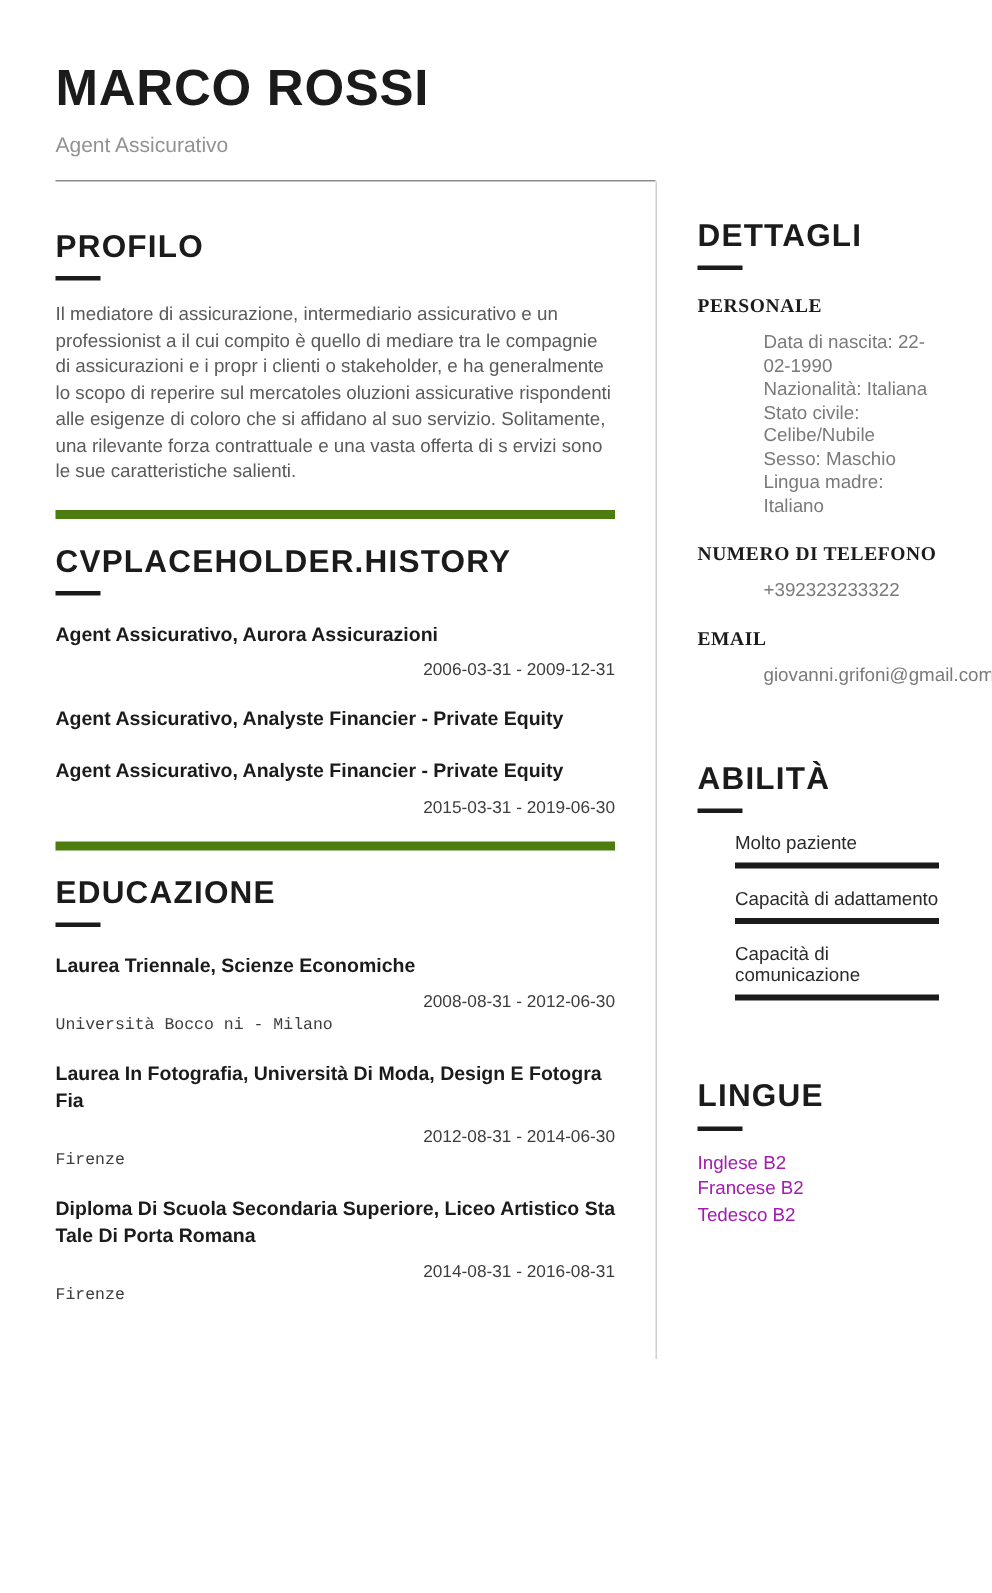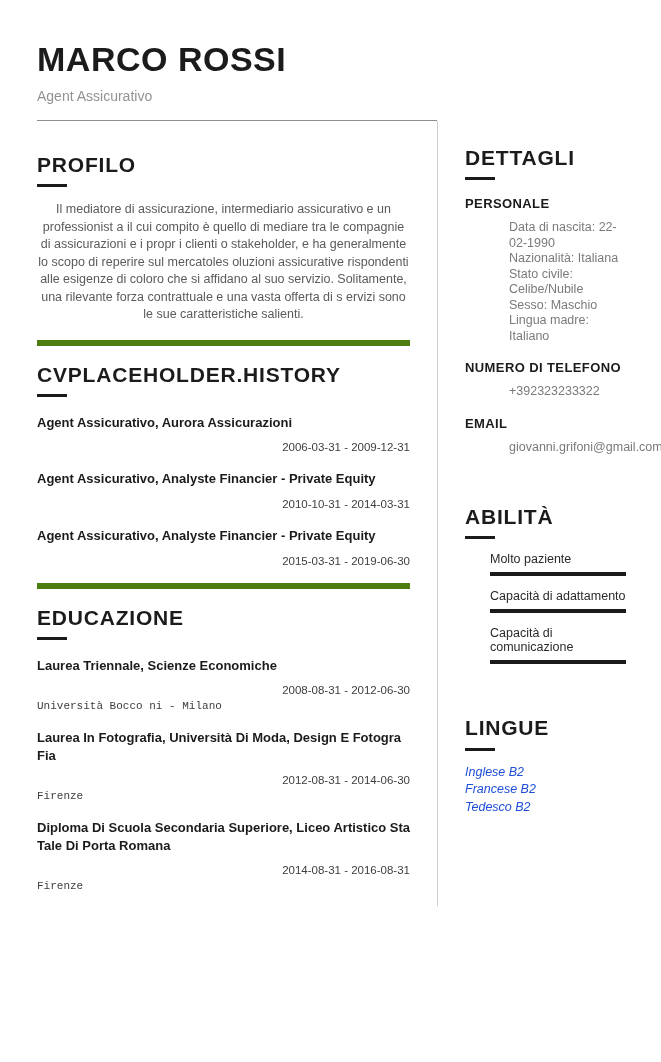--- a/index.html
+++ b/index.html
@@ -16,40 +16,40 @@
   .col-left{width:373px;margin-right:27px;}
   .vdivider{width:1px;background:#cfcfcf;}
   .col-right{box-sizing:border-box;padding-left:27px;width:188px;padding-top:24px;}
 
   
   .section-heading{font-size:21px;font-weight:bold;color:#1b1b1b;letter-spacing:.8px;line-height:1.2;margin:0;}
   .heading-rule{width:30px;height:3px;background:#1b1b1b;margin-top:7px;}
 
   
   .section-profile{padding-top:31px;}
-  .profile-text{margin-top:14px;font-size:12.5px;line-height:17.5px;color:#5a5a5a;width:373px;text-align:center;}
+  .profile-text{margin-top:14px;font-size:12.5px;line-height:17.5px;color:#5a5a5a;width:373px;}
   .left-section{border-top:6px solid #4d7c0f;margin-top:16px;padding-top:16px;}
   .entry{margin-top:17px;}
   .entry-title{font-size:13px;font-weight:bold;color:#1b1b1b;line-height:1.35;}
   .entry-dates{margin-top:10px;font-size:11.5px;color:#3d3d3d;text-align:right;}
   .entry-place{margin-top:4px;font-size:11px;color:#3d3d3d;font-family:Liberation Mono, monospace;}
 
   
   .sub-block{margin-top:16px;}
-  .sub-heading{font-size:13px;font-weight:bold;color:#1b1b1b;letter-spacing:.4px;}
+  .sub-heading{font-size:13px;font-weight:bold;color:#1b1b1b;letter-spacing:.4px;font-family:Liberation Serif, serif;}
   .detail-lines{margin-top:9px;margin-left:44px;}
   .detail-line{font-size:12.5px;color:#7a7a7a;line-height:15.5px;}
   .address-line{line-height:16px;}
   .skills-section{margin-top:49px;}
   .skill-item{margin-top:13px;margin-left:25px;}
   .skill-label{font-size:12.5px;color:#2a2a2a;}
   .skill-bar{height:4px;background:#1b1b1b;margin-top:6px;width:100%;}
   .languages-section{margin-top:51px;}
   .language-items{margin-top:13px;}
-  .language-item{font-size:12.5px;color:#1d4ed8;line-height:17.5px;font-style:italic;}
+  .language-item{font-size:12.5px;color:#a21caf;line-height:17.5px;}
 </style>
 </head>
 <body>
 
 <div class="page">
 
   <div class="header">
     <div class="name">MARCO ROSSI</div>
     <div class="subtitle">Agent Assicurativo</div>
   </div>
@@ -67,21 +67,20 @@
       <div class="left-section">
         <h2 class="section-heading">CVPLACEHOLDER.HISTORY</h2>
         <div class="heading-rule"></div>
 
         <div class="entry">
           <div class="entry-title">Agent Assicurativo, Aurora Assicurazioni</div>
           <div class="entry-dates">2006-03-31 - 2009-12-31</div>
         </div>
         <div class="entry">
           <div class="entry-title">Agent Assicurativo, Analyste Financier - Private Equity</div>
-          <div class="entry-dates">2010-10-31 - 2014-03-31</div>
         </div>
         <div class="entry">
           <div class="entry-title">Agent Assicurativo, Analyste Financier - Private Equity</div>
           <div class="entry-dates">2015-03-31 - 2019-06-30</div>
         </div>
       </div>
 
       <div class="left-section">
         <h2 class="section-heading">EDUCAZIONE</h2>
         <div class="heading-rule"></div>

